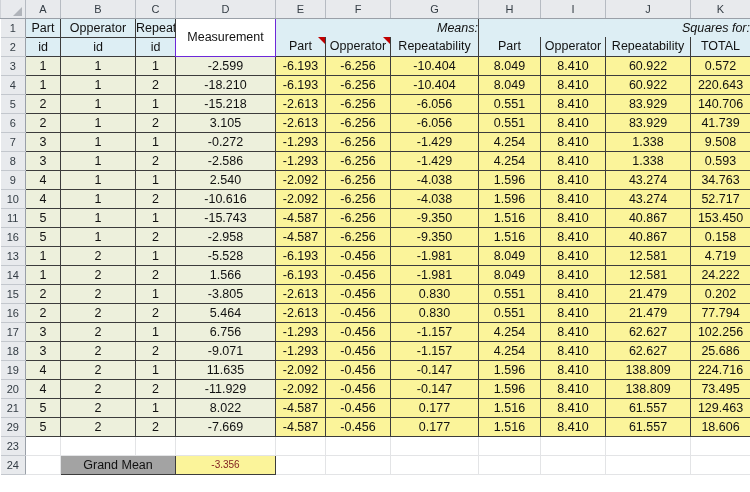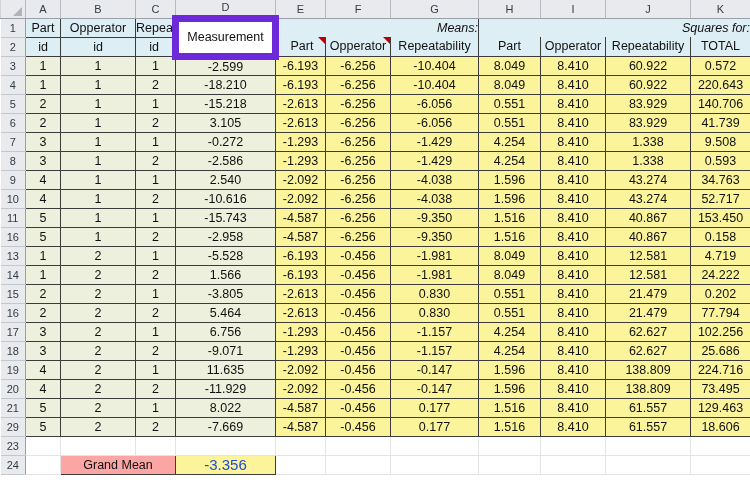--- a/index.html
+++ b/index.html
@@ -110,51 +110,51 @@
     border-top:none;
     color:#111111;
     position:relative;
   }
   td.meas{
     background:#ffffff;
     font-weight:bold;
     font-size:12.5px;
     text-align:center;
     vertical-align:middle;
-    border:7px solid #6d28d9;
+    border:1px solid #6d28d9;
     color:#111111;
   }
   .cmt{
     position:absolute;
     top:0;right:0;
     width:0;height:0;
     border-style:solid;
     border-width:0 7px 7px 0;
     border-color:transparent #c00000 transparent transparent;
     display:block;
   }
 
   
   td.gm-label{
-    background:#fca5a5;
+    background:#a3a3a3;
     font-weight:bold;
     font-size:12.5px;
     text-align:center;
     vertical-align:middle;
     border:1px solid #3c3c3c;
     color:#111111;
   }
   td.gm-value{
     background:#fbf49a;
     font-weight:bold;
-    font-size:15px;
+    font-size:10px;
     text-align:center;
     vertical-align:middle;
     border:1px solid #3c3c3c;
-    color:#1d4ed8;
+    color:#7f1d1d;
   }
   td.empty{
     background:#ffffff;
     border-right:1px solid #e3e4e6;
     border-bottom:1px solid #e3e4e6;
     height:19px;
   }
 </style>
 </head>
 <body>

